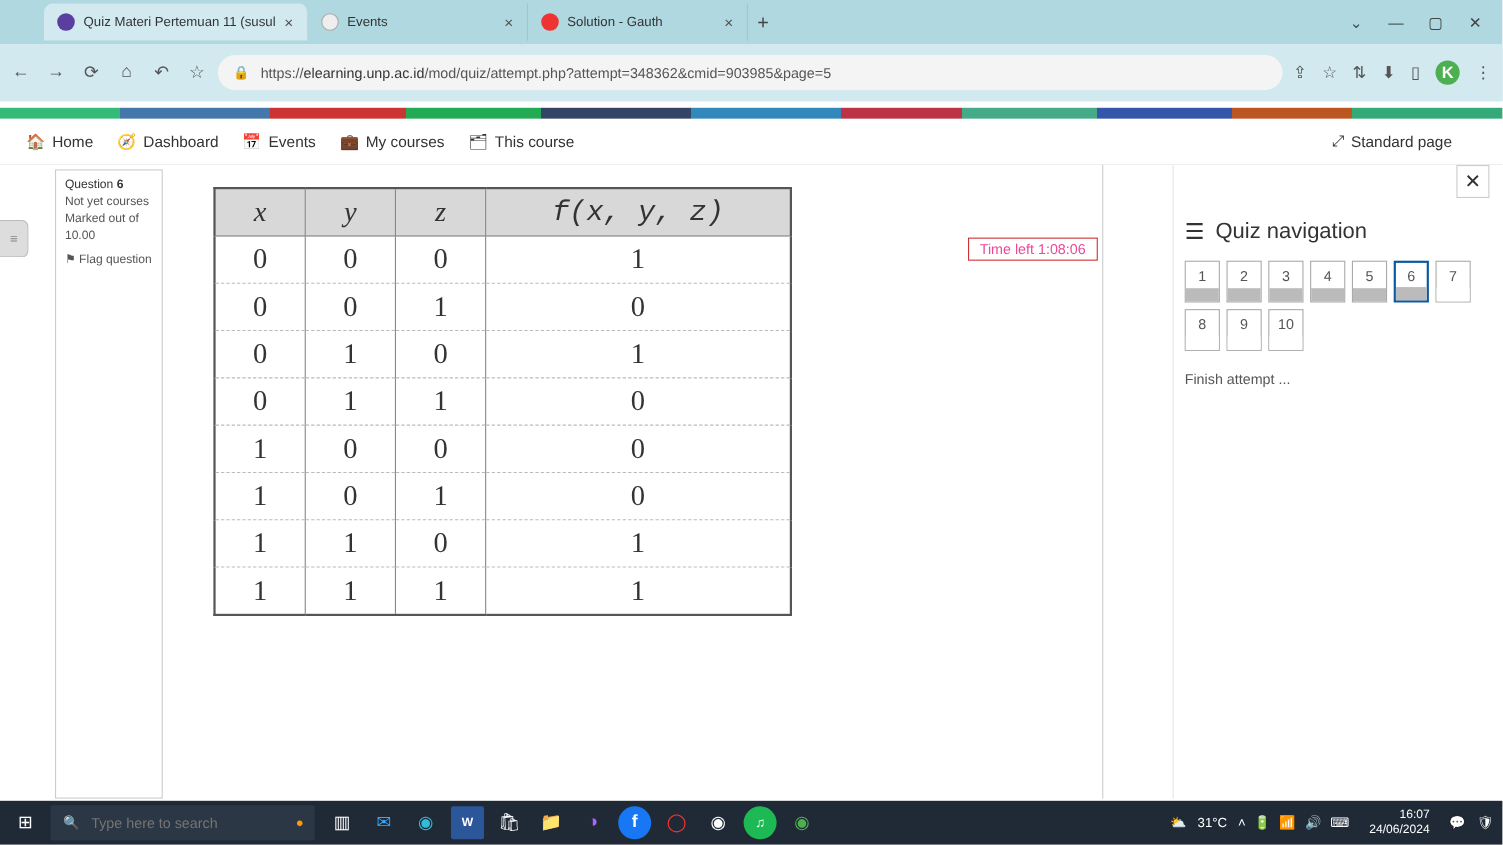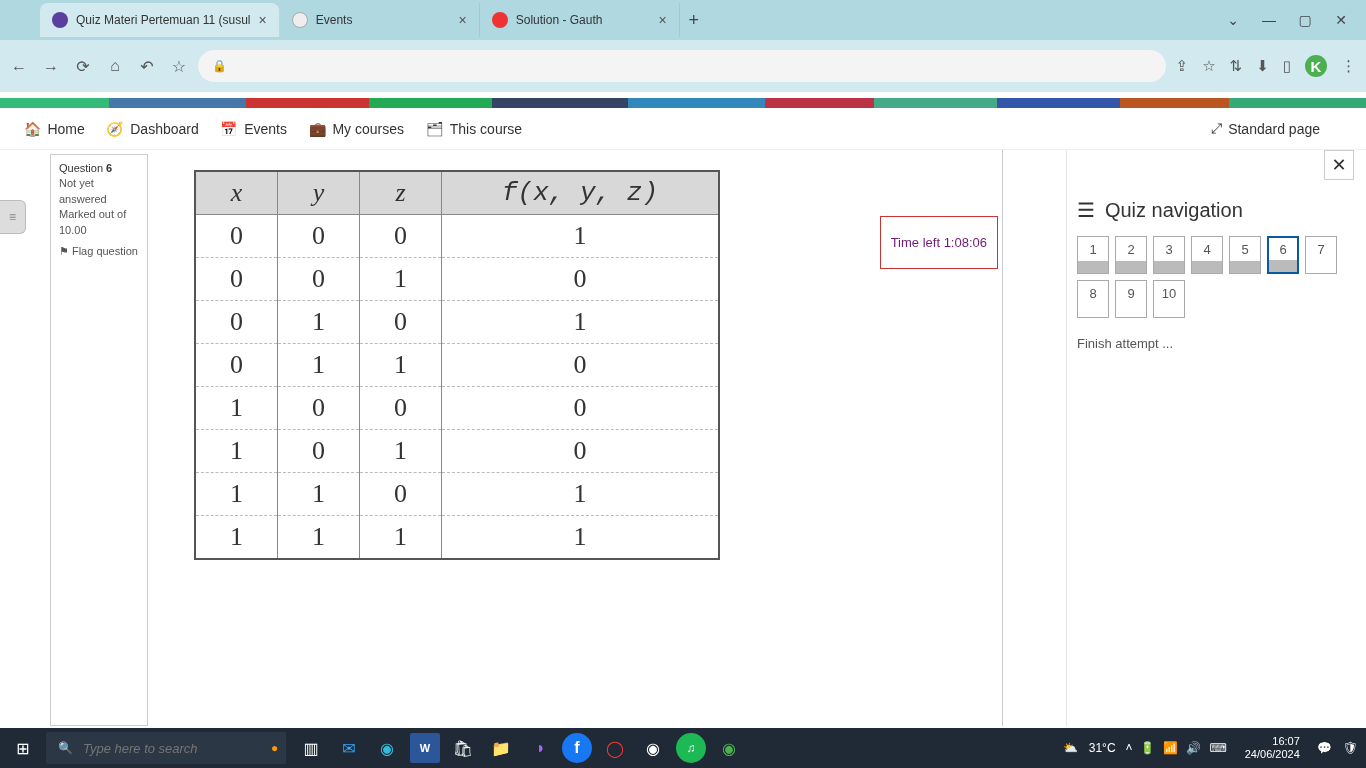--- a/index.html
+++ b/index.html
@@ -37,21 +37,21 @@
 
 
 .mainwrap { display: flex; height: 576px; position: relative; }
 .side-handle { position: absolute; left: 0; top: 50px; width: 26px; height: 34px; background: #ddd; border: 1px solid #bbb; border-left: none; border-radius: 0 6px 6px 0; display: flex; align-items: center; justify-content: center; color: #888; font-size: 12px; cursor: pointer; }
 
 .qinfo { margin: 4px 0 0 50px; width: 98px; border: 1px solid #ccc; padding: 6px 8px 10px; font-size: 11px; color: #555; line-height: 1.4; }
 .qinfo .num { font-size: 11px; color: #333; }
 .qinfo .flag { margin-top: 6px; }
 
 .qbody { margin-left: 30px; width: 820px; padding: 6px 0 0 0; font-size: 14px; color: #333; position: relative; }
-.timer { position: absolute; right: 0; top: 66px; border: 1px solid #c33; padding: 18px 10px; font-size: 13px; color: #701a75; background: #fff; }
+.timer { position: absolute; right: 0; top: 66px; border: 1px solid #c33; padding: 2px 10px; font-size: 13px; color: #ec4899; background: #fff; }
 
 .truth-table { border-collapse: collapse; margin: 14px 0 16px 16px; }
 .truth-table th, .truth-table td { border: 1px solid #888; text-align: center; font-family: "Times New Roman", serif; }
 .truth-table th { background: #d8d8d8; font-weight: normal; font-style: italic; font-size: 26px; padding: 6px 34px; }
 .truth-table th.fx { padding: 6px 60px; font-family: Liberation Mono, monospace; }
 .truth-table td { font-size: 26px; padding: 6px 34px; border-top: 1px dashed #bbb; border-bottom: 1px dashed #bbb; }
 .truth-table tbody tr:first-child td { border-top: 1px solid #888; }
 .truth-table tbody tr:last-child td { border-bottom: 2px solid #555; }
 .truth-table th, .truth-table td { border-left: 1px solid #888; border-right: 1px solid #888; }
 .truth-table tr th:first-child, .truth-table tr td:first-child { border-left: 2px solid #555; }
@@ -69,21 +69,21 @@
 .qbtn .top { flex: 1; display: flex; align-items: center; justify-content: center; }
 .qbtn .bot { height: 12px; background: #bbb; }
 .qbtn.current { border: 2px solid #0a5aa0; }
 .qbtn.open .bot { background: #fff; }
 .finish { margin-top: 18px; font-size: 13px; color: #555; cursor: pointer; }
 
 
 .taskbar { position: absolute; bottom: 0; left: 0; right: 0; height: 40px; background: #1f2a36; display: flex; align-items: center; color: #fff; font-size: 12px; }
 .taskbar .start { width: 46px; text-align: center; font-size: 16px; cursor: pointer; }
 .taskbar .search { display: flex; align-items: center; gap: 10px; background: #2b3744; height: 32px; padding: 0 12px; width: 240px; border-radius: 2px; }
-.taskbar .search input { background: transparent; border: none; color: #84cc16; outline: none; font-size: 13px; flex: 1; font-style: italic; }
+.taskbar .search input { background: transparent; border: none; color: #84cc16; outline: none; font-size: 13px; flex: 1; }
 .taskbar .tb-icons { display: flex; gap: 8px; margin-left: 10px; align-items: center; }
 .taskbar .tb-icons span { width: 30px; height: 30px; display: flex; align-items: center; justify-content: center; font-size: 16px; cursor: pointer; border-radius: 2px; }
 .taskbar .tray { margin-left: auto; display: flex; align-items: center; gap: 10px; padding-right: 8px; }
 .taskbar .clock { text-align: right; line-height: 1.2; font-size: 11px; padding: 0 8px; }
 .taskbar .tray-icons { display: flex; gap: 8px; align-items: center; font-size: 12px; }
 </style>
 </head>
 <body>
 
 <div class="browser-top">
@@ -115,20 +115,21 @@
     <div class="nav-icons">
       <span>←</span>
       <span>→</span>
       <span>⟳</span>
       <span>⌂</span>
       <span>↶</span>
       <span>☆</span>
     </div>
     <div class="addr-bar">
       <span class="lock">🔒</span>
+      <span><span>https://</span><span class="url-dark">elearning.unp.ac.id</span><span>/mod/quiz/attempt.php?attempt=348362&amp;cmid=903985&amp;page=5</span></span>
     </div>
     <div class="right-icons">
       <span>⇪</span>
       <span>☆</span>
       <span>⇅</span>
       <span>⬇</span>
       <span>▯</span>
       <span class="avatar">K</span>
       <span>⋮</span>
     </div>
@@ -163,21 +164,21 @@
       <span>⤢</span>
       <span>Standard page</span>
     </div>
 </div>
 
 <div class="mainwrap">
   <div class="side-handle">≡</div>
 
   <div class="qinfo">
     <div class="num"><span>Question</span> <b>6</b></div>
-    <div>Not yet answered</div>
+    <div>Not yet courses</div>
     <div>Marked out of 10.00</div>
     <div class="flag">⚑ <span>Flag question</span></div>
   </div>
 
   <div class="qbody">
 
     <div class="timer">
       <span>Time left</span> <span>1:08:06</span>
     </div>
 

